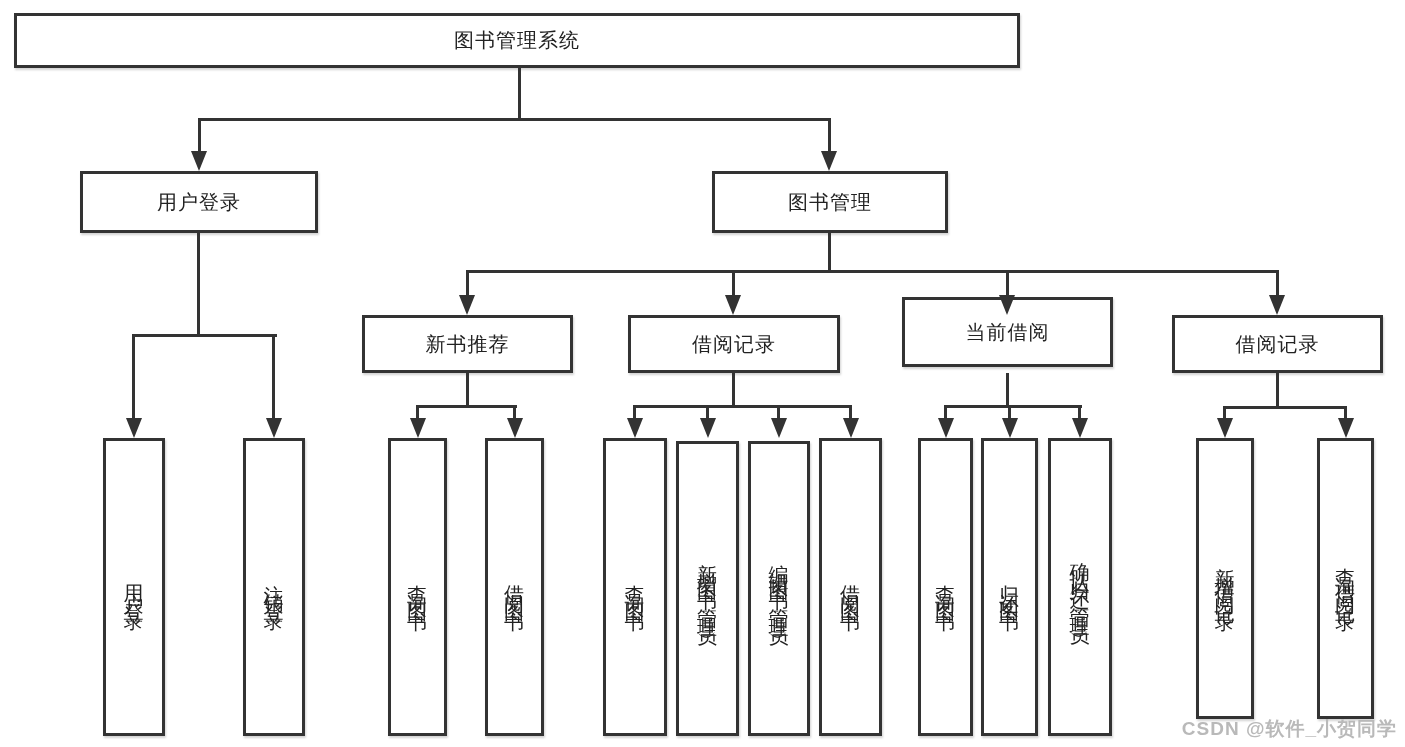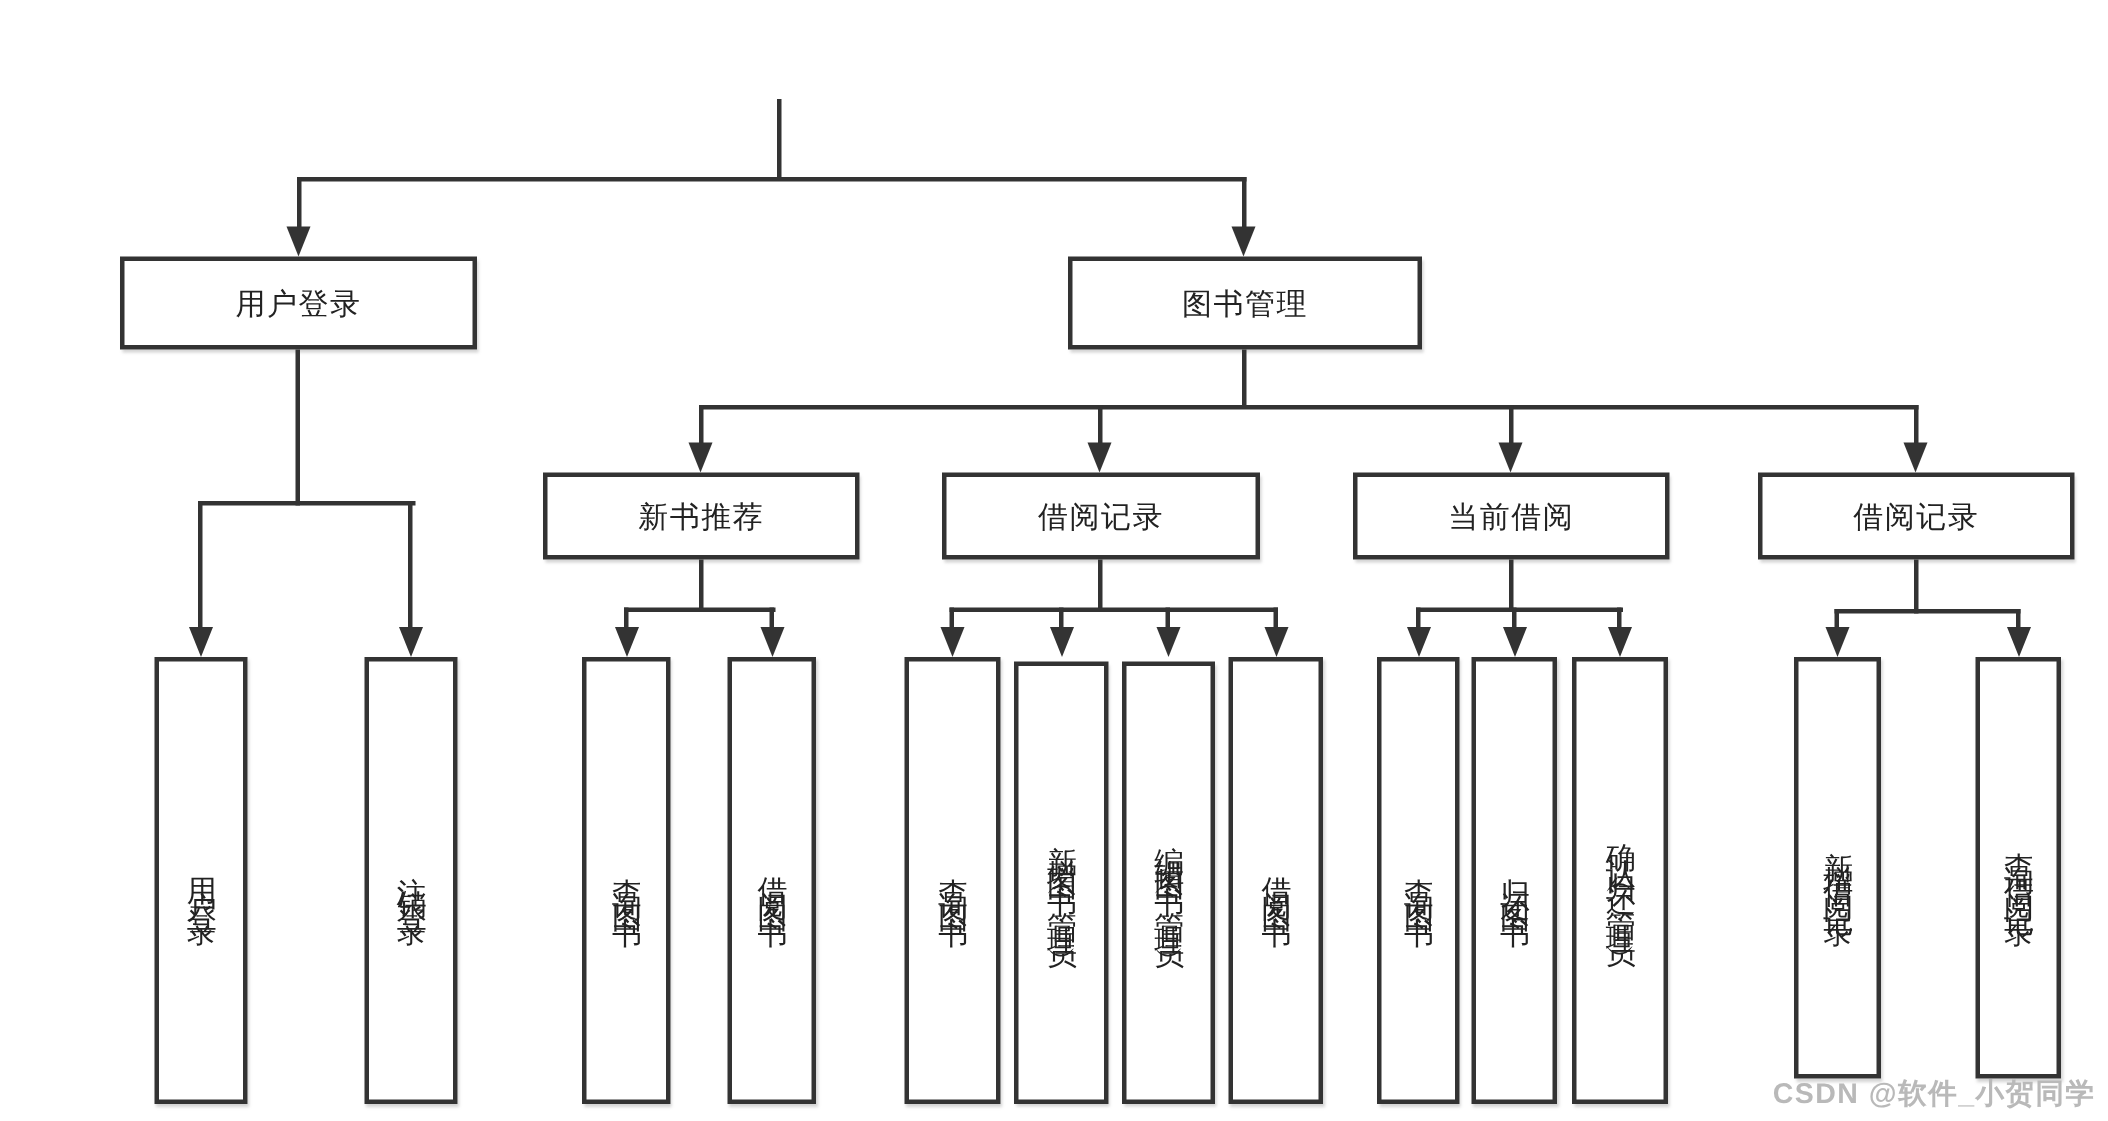--- a/index.html
+++ b/index.html
@@ -45,38 +45,41 @@
     letter-spacing:1px;
     white-space:nowrap;
     font-weight:bold;
   }
 </style>
 </head>
 <body>
 
 <div class="canvas">
 
+  <div class="node" style="left:14px;top:13px;width:1006px;height:55px;">
+    <span>图书管理系统</span>
+  </div>
 
   <div class="node" style="left:80px;top:171px;width:238px;height:62px;">
     <span>用户登录</span>
   </div>
 
   <div class="node" style="left:362px;top:315px;width:211px;height:58px;">
     <span>新书推荐</span>
   </div>
 
   <div class="node" style="left:712px;top:171px;width:236px;height:62px;">
     <span>图书管理</span>
   </div>
 
   <div class="node" style="left:628px;top:315px;width:212px;height:58px;">
     <span>借阅记录</span>
   </div>
 
-  <div class="node" style="left:902px;top:315px;width:211px;height:58px;">
+  <div class="node" style="left:902px;top:297px;width:211px;height:70px;">
     <span>当前借阅</span>
   </div>
 
   <div class="node" style="left:1172px;top:315px;width:211px;height:58px;">
     <span>借阅记录</span>
   </div>
 
   <div class="node v" style="left:103px;top:438px;width:62px;height:298px;">
     <span>用户登录</span>
   </div>

